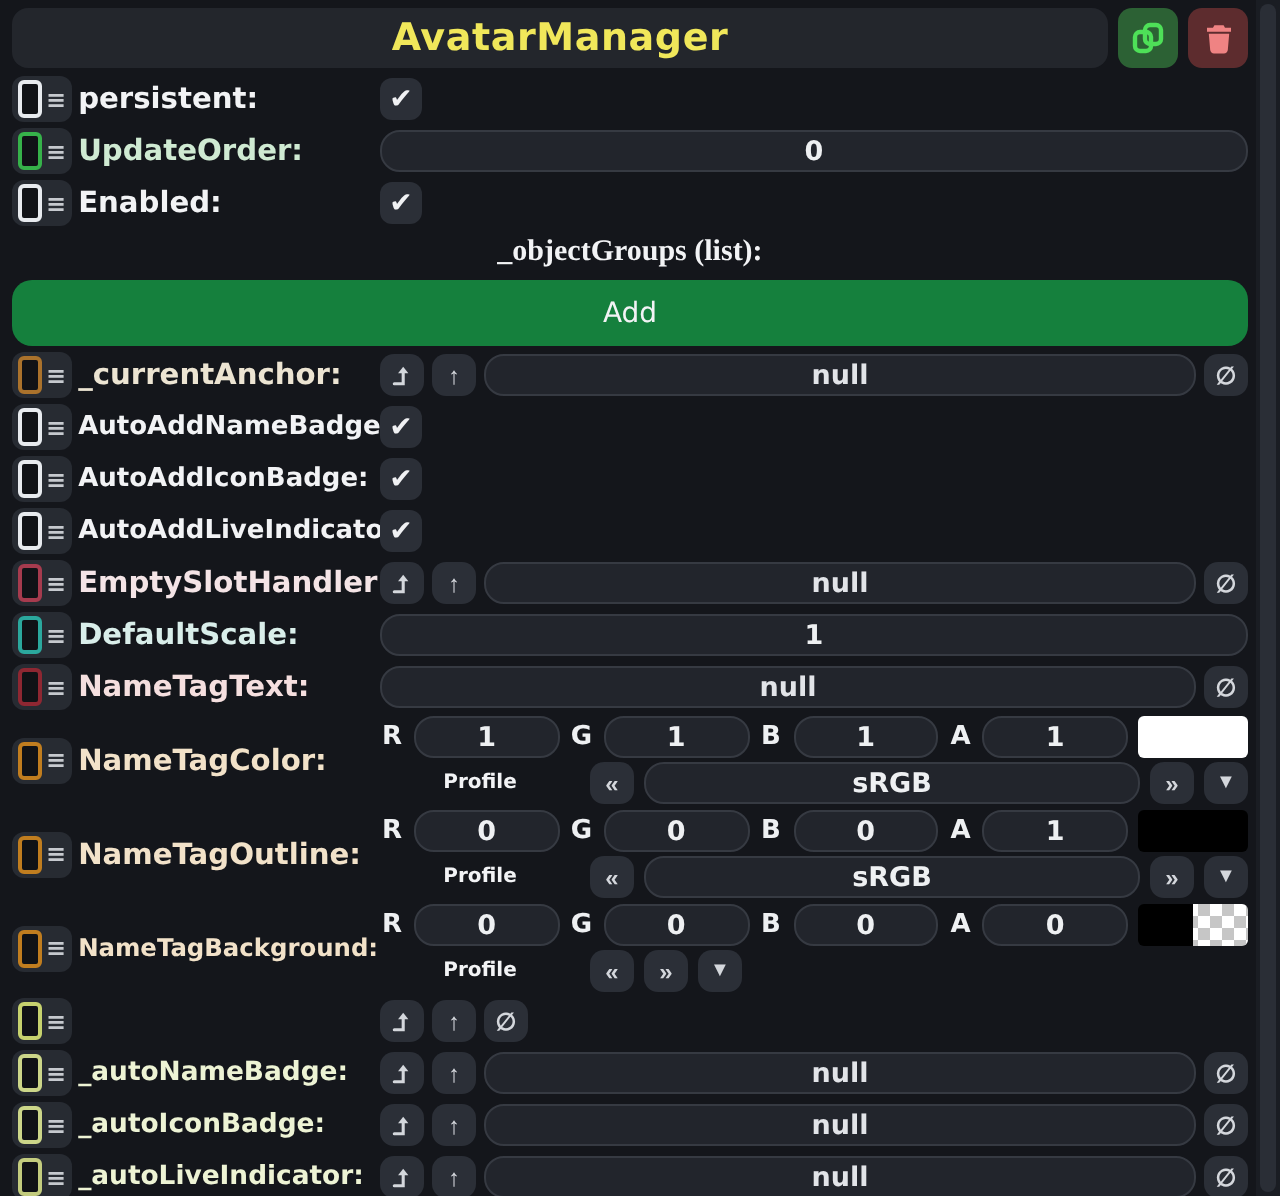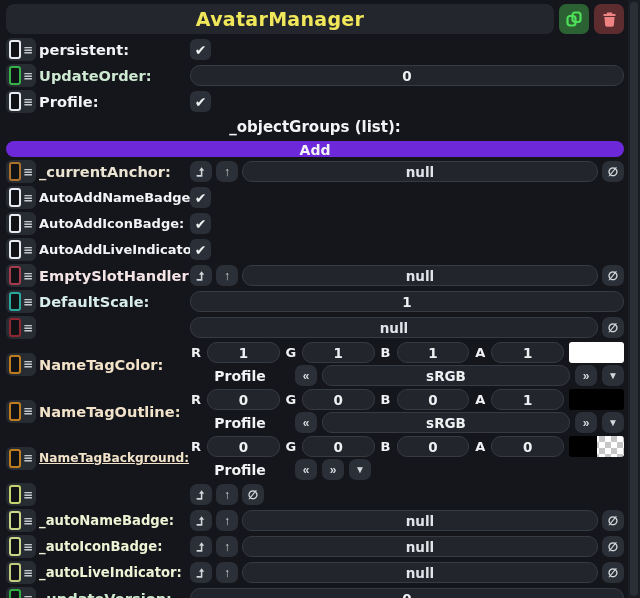--- a/index.html
+++ b/index.html
@@ -14,41 +14,41 @@
   .hbtn.trash{background:#5d2c2e;}
   
   .prow{display:flex;align-items:center;margin-bottom:3px;min-height:21px;}
   .labelzone{width:184px;flex:0 0 184px;display:flex;align-items:center;gap:3px;overflow:hidden;}
   .handle{flex:0 0 auto;height:23px;background:#272b32;border-radius:6px;display:flex;align-items:center;gap:2px;padding:0 3px;cursor:grab;}
   .pill{width:8px;height:15px;border-radius:3px;background:#101216;border:2px solid var(--pc,#e7eaee);}
   .bars{color:#c6c9ce;font-size:12px;font-weight:700;line-height:1;}
   .label{color:var(--lc,#f2f3f5);font-size:14.6px;font-weight:700;white-space:nowrap;}
   .label.sz13{font-size:13px;}
   .label.sz134{font-size:13.2px;}
-  .label.sz124{font-size:12.2px;text-decoration:underline;}
+  .label.sz124{font-size:12.2px;}
   .content{flex:1;display:flex;align-items:center;gap:4px;}
   .content.col{flex-direction:column;align-items:stretch;gap:2px;}
   .line{display:flex;align-items:center;gap:5px;}
   
   .checkbox{width:21px;height:21px;border-radius:6px;background:#2b2f37;display:flex;align-items:center;justify-content:center;color:#f0f1f3;font-size:14px;font-weight:700;cursor:pointer;}
   .field{flex:1;height:21px;background:#22252c;border:1px solid #363a42;border-radius:10px;display:flex;align-items:center;justify-content:center;color:#eef0f2;font-size:13.5px;font-weight:700;box-sizing:border-box;cursor:text;}
   .field.italic{color:#e2e4e8;text-align:right;}
   .sq{width:22px;height:21px;border-radius:7px;background:#2b2f37;border:none;display:flex;align-items:center;justify-content:center;color:#d4d7dc;font-size:12px;font-weight:700;cursor:pointer;padding:0;line-height:1;}
   .sq.dd{font-size:10px;}
   .ch{width:12px;text-align:center;color:#eef0f2;font-size:13px;font-weight:700;flex:0 0 auto;}
   .numf{flex:1;}
   .swatch{flex:0 0 55px;width:55px;height:21px;border-radius:3px;}
   .swatch-alpha{background-color:#fff;
     background-image:linear-gradient(90deg,#000 0 50%,rgba(0,0,0,0) 50%),
       conic-gradient(#c6c6c6 25%,rgba(0,0,0,0) 0 50%,#c6c6c6 0 75%,rgba(0,0,0,0) 0);
     background-size:100% 100%,12px 12px;}
-  .profile-lbl{flex:0 0 100px;text-align:center;color:#f2f3f5;font-size:14px;font-weight:700;}
-  
-  .center-head{height:21px;display:flex;align-items:center;justify-content:center;color:#f2f3f5;font-size:15px;font-weight:700;margin-bottom:3px;}
-  .add-btn{height:16px;border-radius:10px;background:#6d28d9;border:none;width:100%;color:#f2f3f5;font-size:14px;font-weight:700;margin-bottom:3px;cursor:pointer;font-family:inherit;}
+  .profile-lbl{flex:0 0 100px;text-align:center;color:#f2f3f5;font-size:10px;font-weight:700;}
+  
+  .center-head{height:21px;display:flex;align-items:center;justify-content:center;color:#f2f3f5;font-size:15px;font-weight:700;margin-bottom:3px;font-family:Liberation Serif, serif;}
+  .add-btn{height:33px;border-radius:10px;background:#15803d;border:none;width:100%;color:#f2f3f5;font-size:14px;font-weight:400;margin-bottom:3px;cursor:pointer;font-family:inherit;}
   
   .scrollbar{position:absolute;top:0;right:0;width:12px;height:598px;background:#1a1d23;}
   .scroll-thumb{position:absolute;top:2px;left:2px;width:8px;height:594px;border-radius:4px;background:#2a2e36;}
   svg{display:block;}
 </style>
 </head>
 <body>
 
 <div class="panel">
 
@@ -105,21 +105,21 @@
     </div>
   </div>
 
   
   <div class="prow" style="--lc: #f2f3f5; --pc: #e7eaee;">
     <div class="labelzone">
       <div class="handle">
         <span class="pill"></span>
         <span class="bars">≡</span>
       </div>
-      <span class="label">Profile:</span>
+      <span class="label">Enabled:</span>
     </div>
     <div class="content">
       <div class="checkbox">
           <span>✔</span>
         </div>
     </div>
   </div>
 
   
   <div class="center-head">_objectGroups (list):</div>
@@ -243,20 +243,21 @@
     </div>
   </div>
 
   
   <div class="prow" style="--lc: #f5dfdf; --pc: #8e2732;">
     <div class="labelzone">
       <div class="handle">
         <span class="pill"></span>
         <span class="bars">≡</span>
       </div>
+      <span class="label">NameTagText:</span>
     </div>
     <div class="content">
       <div class="field italic">null</div>
       <button class="sq">
           <span>∅</span>
         </button>
     </div>
   </div>
 
   

